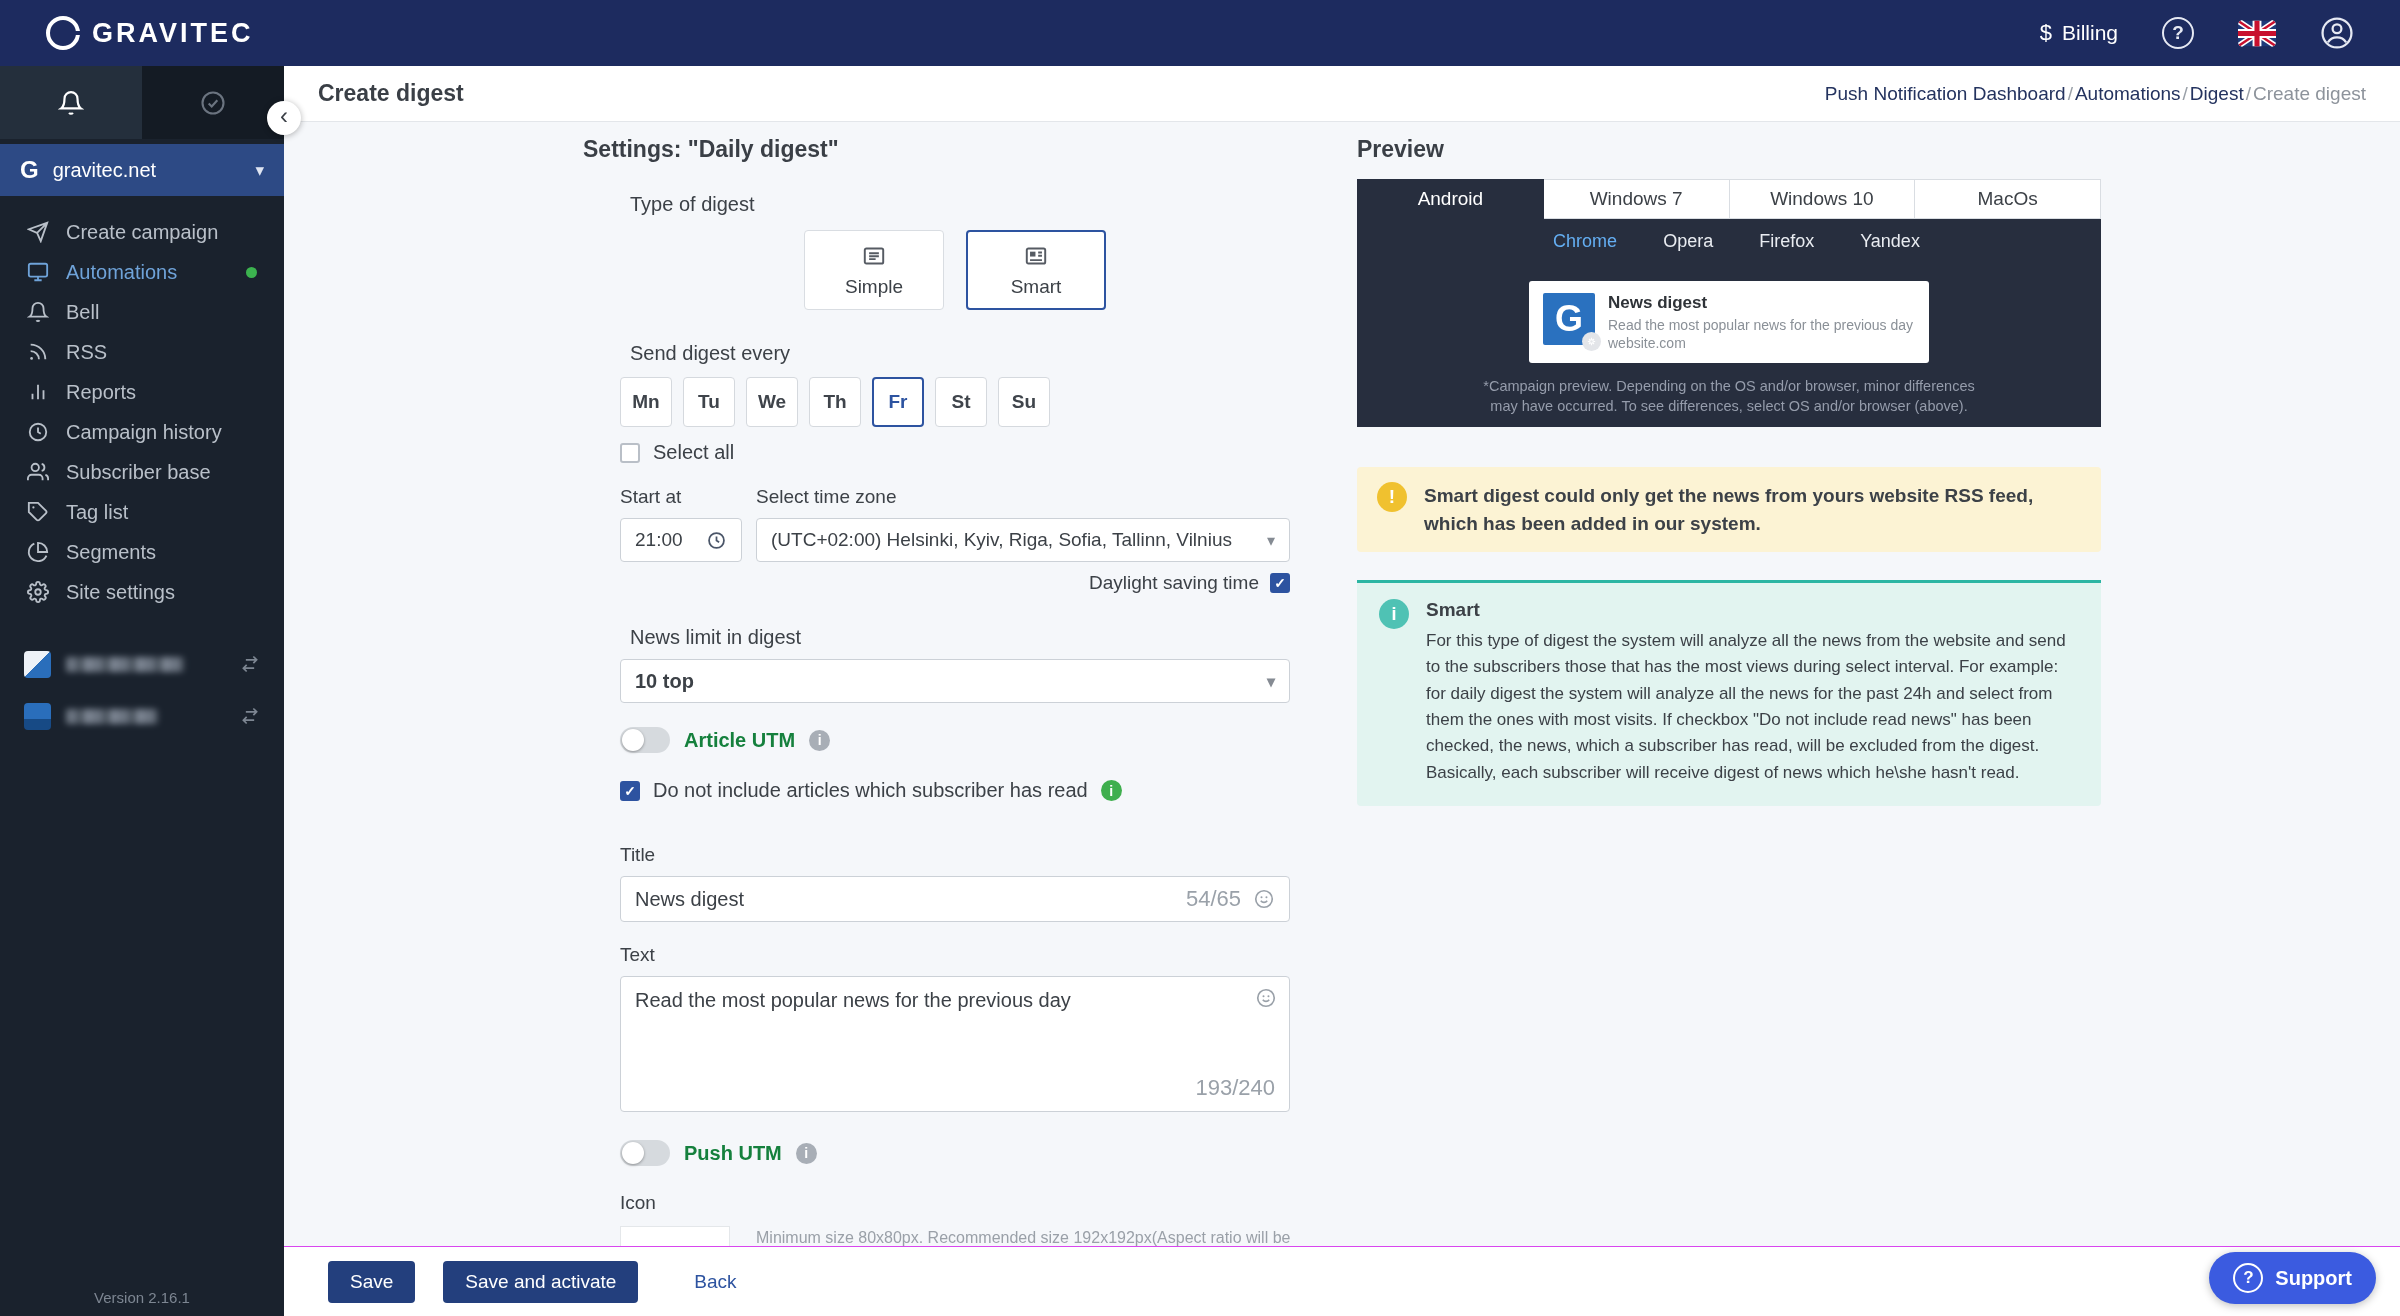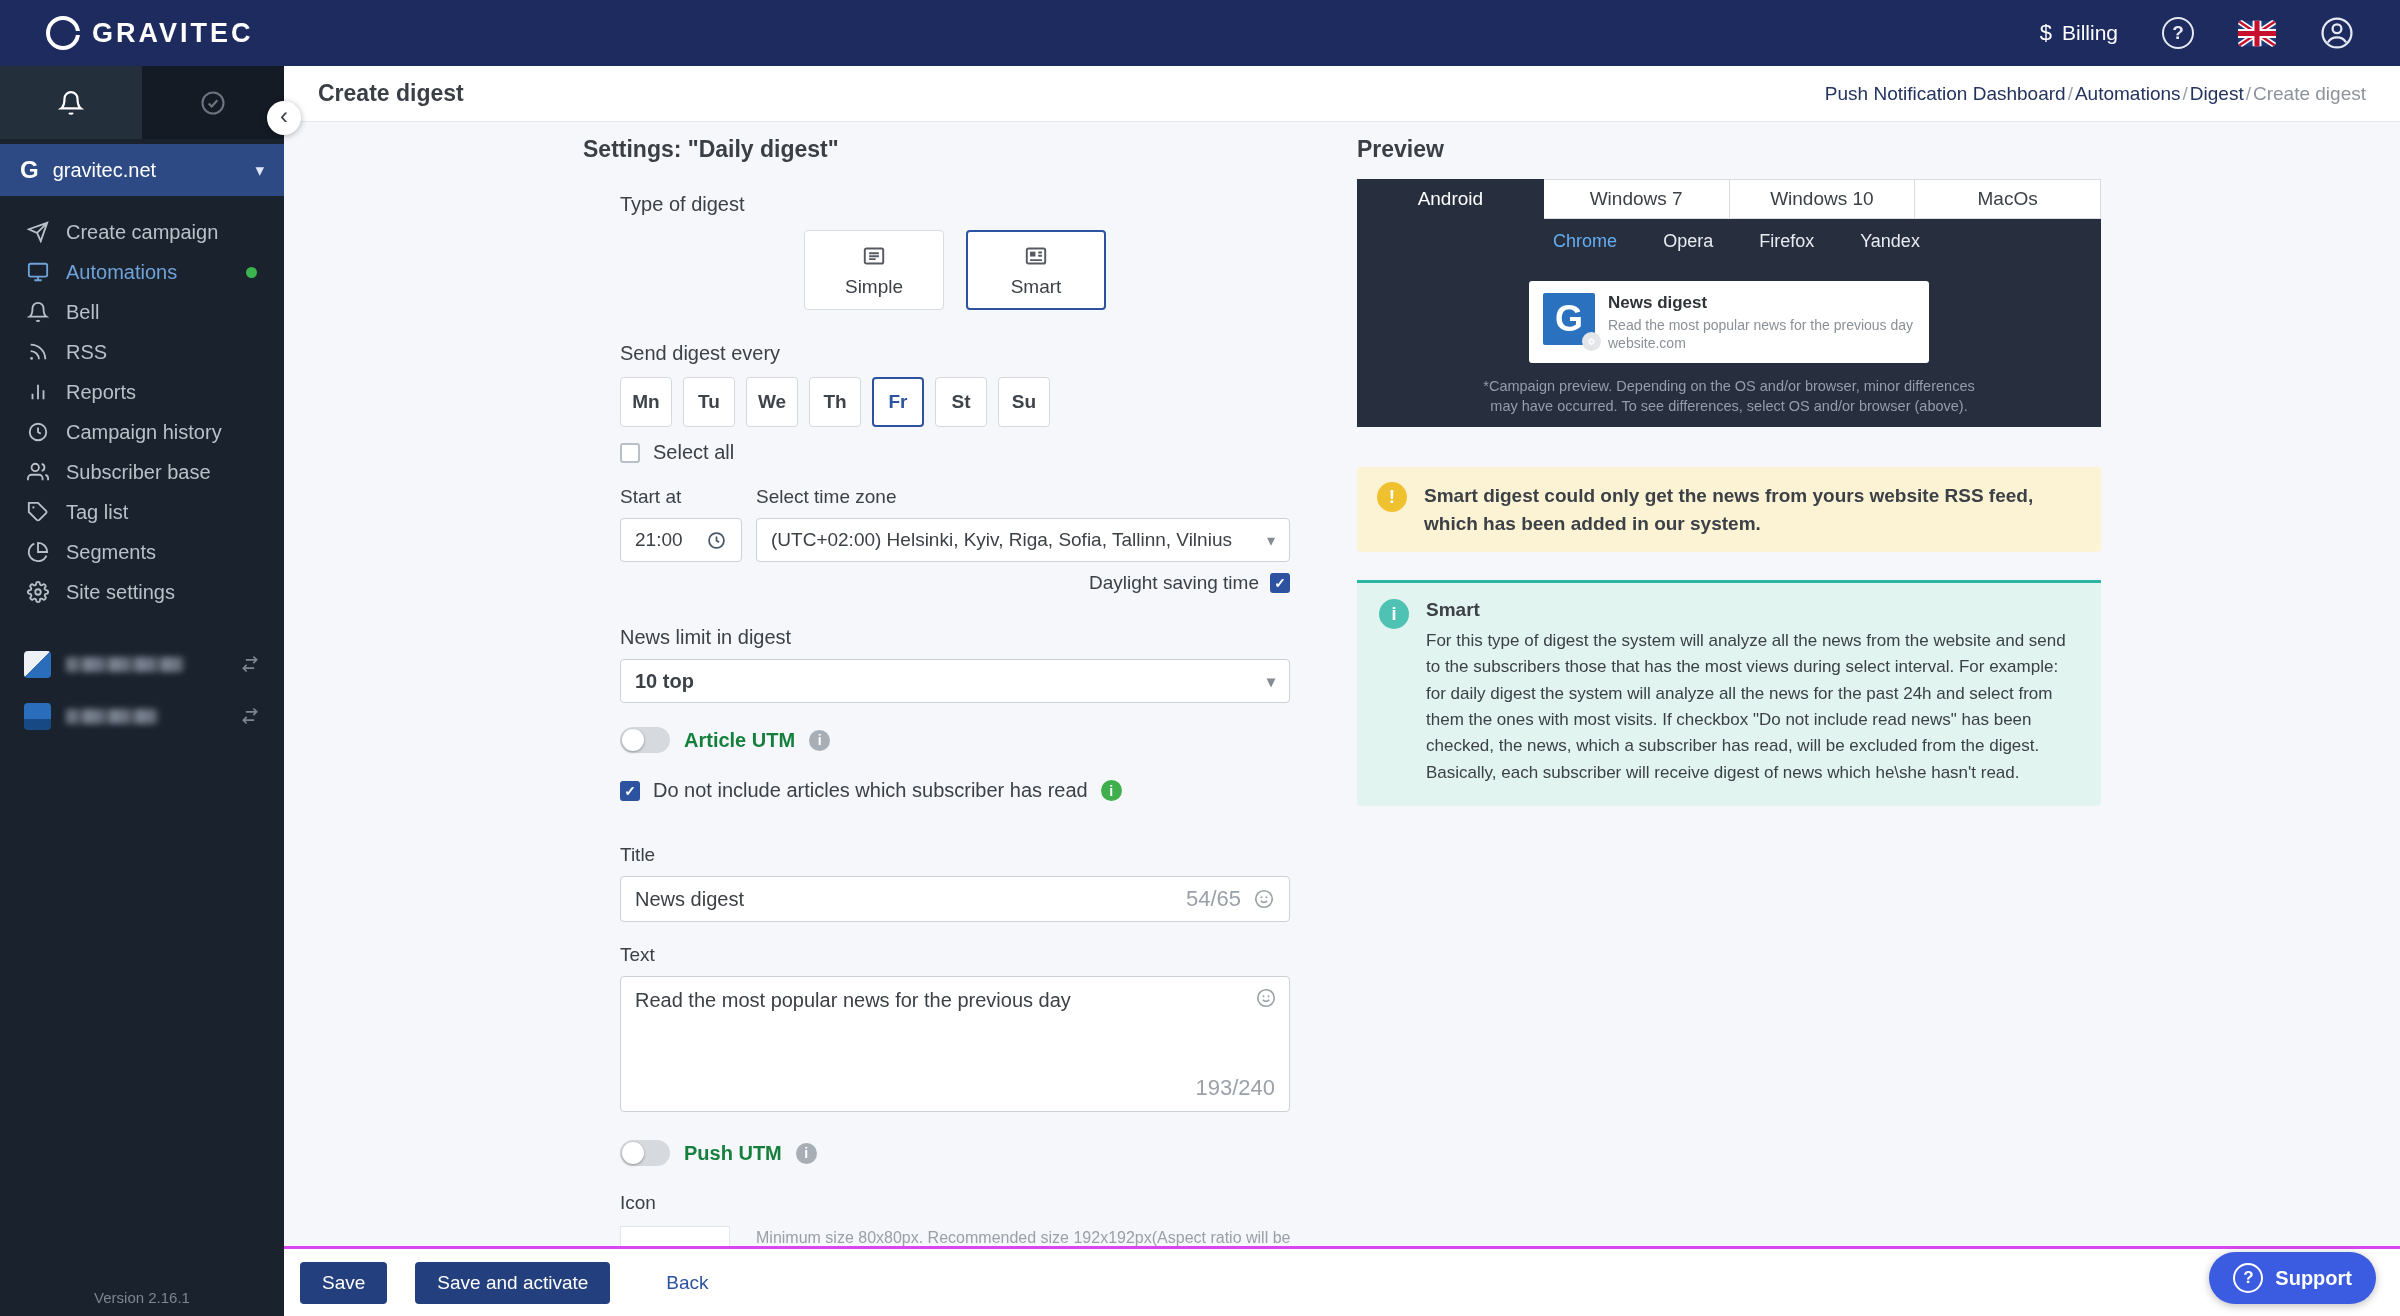--- a/index.html
+++ b/index.html
@@ -56,21 +56,21 @@
   .breadcrumb .sep { color:#9aa0a8; }
   .breadcrumb .cur-crumb { color:#8d939b; }
   .collapse-btn { position:absolute; left:-17px; top:35px; width:34px; height:34px; border-radius:50%; background:#fff; border:none; box-shadow:0 1px 6px rgba(0,0,0,.3); display:flex; align-items:center; justify-content:center; font-size:24px; color:#3a3f46; z-index:6; padding-bottom:4px; }
 
   .content { flex:1; overflow:hidden; display:flex; justify-content:center; gap:62px; padding-top:14px; }
   .col-heading { font-size:23px; color:#3a3f46; }
 
   
   .settings-col { width:712px; }
   .form { margin-left:37px; margin-top:30px; width:670px; }
-  .field-label { font-size:20px; color:#3c4147; }
+  .field-label { font-size:20px; color:#3c4147;margin-left:10px; }
   .sub-label { font-size:19px; color:#3c4147; }
 
   .type-cards { display:flex; justify-content:center; gap:22px; margin-top:14px; }
   .type-card { width:140px; height:80px; background:#fff; border:1px solid #d9dde2; border-radius:4px; display:flex; flex-direction:column; align-items:center; justify-content:center; gap:7px; font-size:19px; color:#3c4147; }
   .type-card svg { color:#565b63; }
   .type-card.selected { border:2px solid #2d53a0; }
 
   .section { margin-top:32px; }
   .days { display:flex; gap:11px; margin-top:12px; }
   .day-btn { width:52px; height:50px; background:#fff; border:1px solid #d5d9de; border-radius:4px; display:flex; align-items:center; justify-content:center; font-size:19px; color:#3f444b; font-weight:bold; }
@@ -135,21 +135,21 @@
   .warn-box { margin-top:40px; background:#fcf3d4; border-radius:4px; padding:15px 20px; display:flex; gap:17px; align-items:flex-start; }
   .warn-icon { width:30px; height:30px; border-radius:50%; background:#f0c12f; color:#fff; font-weight:bold; font-size:19px; display:flex; align-items:center; justify-content:center; flex-shrink:0; }
   .warn-text { font-size:19px; font-weight:bold; color:#3c4147; line-height:1.45; }
 
   .smart-box { margin-top:28px; background:#e2f4f0; border-top:3px solid #2cb5a3; border-radius:0 0 4px 4px; padding:16px 22px 20px; display:flex; gap:17px; align-items:flex-start; }
   .smart-icon { width:30px; height:30px; border-radius:50%; background:#4fc2b4; color:#fff; font-weight:bold; font-size:18px; display:flex; align-items:center; justify-content:center; flex-shrink:0; }
   .smart-title { font-size:19px; font-weight:bold; color:#3c4147; }
   .smart-text { font-size:17px; color:#3c4147; line-height:1.55; margin-top:7px; }
 
   
-  .footer-bar { height:70px; background:#fff; border-top:3px solid #d946ef; display:flex; align-items:center; padding:0 16px; flex-shrink:0; }
+  .footer-bar { height:70px; background:#fff; border-top:1px solid #d946ef; display:flex; align-items:center; padding:0 44px; flex-shrink:0; }
   .btn-primary { height:42px; padding:0 22px; background:#233f7d; color:#fff; font-size:19px; border:none; border-radius:4px; font-family:inherit; }
   .btn-activate { margin-left:28px; }
   .back-link { margin-left:56px; color:#2d53a0; font-size:19px; }
 
   .support-btn { position:fixed; right:24px; bottom:12px; height:52px; border-radius:26px; background:#3b5be0; color:#fff; display:flex; align-items:center; gap:12px; padding:0 24px; border:none; box-shadow:0 2px 8px rgba(0,0,0,.25); }
   .support-q { width:30px; height:30px; border-radius:50%; border:2.5px solid #fff; display:flex; align-items:center; justify-content:center; font-size:17px; font-weight:bold; }
   .support-label { font-size:20px; font-weight:bold; }
 
   svg { display:block; }
 </style>

